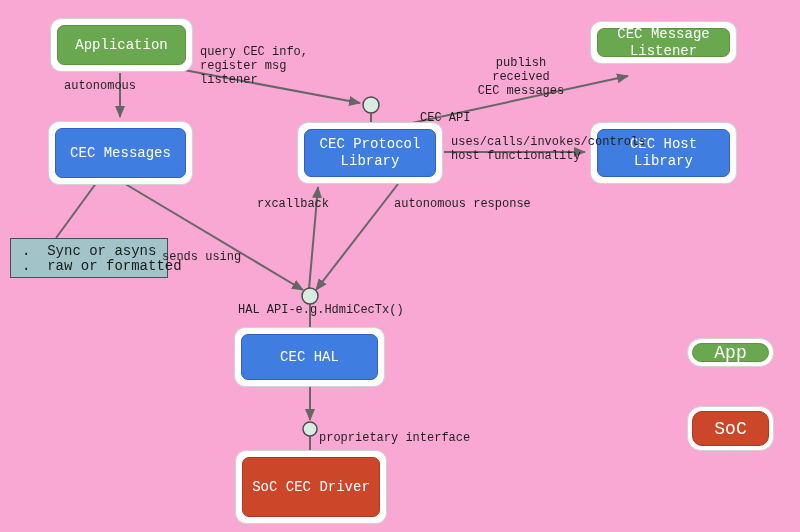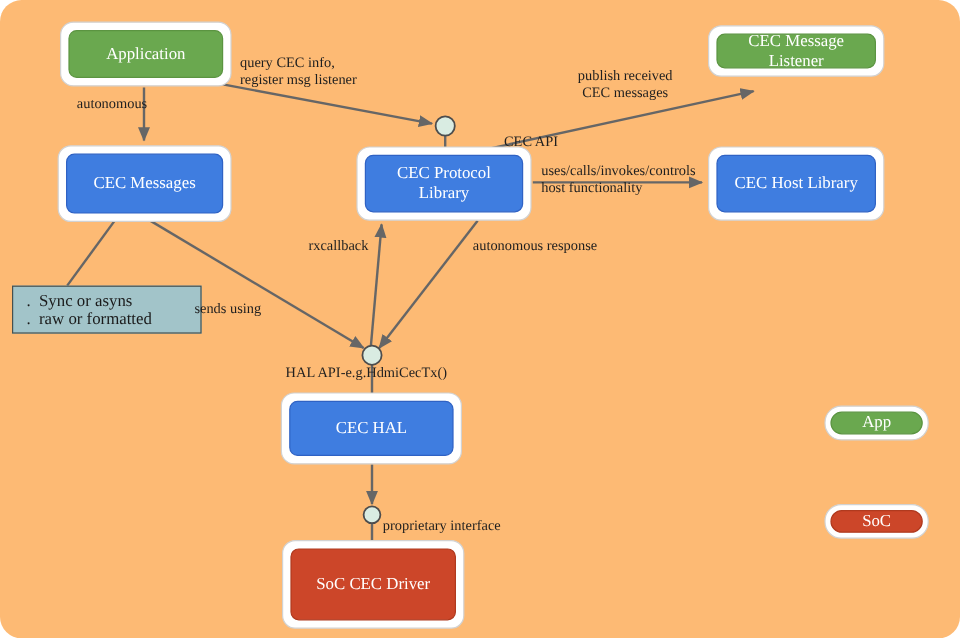--- a/index.html
+++ b/index.html
@@ -1,38 +1,38 @@
 <!DOCTYPE html>
 <html><head>
 <meta charset="utf-8">
 <style>
   html,body { margin:0; padding:0; background:#ffffff; }
   #canvas {
-    position:relative; width:800px; height:532px; background:#fdba74;
-    font-family:Liberation Serif, serif; overflow:hidden;border-radius:18px;
+    position:relative; width:800px; height:532px; background:#f9a8d4;
+    font-family:Liberation Mono, monospace; overflow:hidden;
   }
   #edge-layer { position:absolute; left:0; top:0; }
   .node-outer {
     position:absolute; background:#ffffff; border:1px solid #d2d2d2;
     border-radius:11px; box-sizing:border-box;
   }
   .node-inner {
     position:absolute; left:6px; top:6px; right:6px; bottom:6px;
     border-radius:7px; display:flex; align-items:center; justify-content:center;
     color:#ffffff; font-size:14px; line-height:17px; text-align:center;
     white-space:pre-line; box-sizing:border-box; border:1px solid transparent;
   }
   .legend-outer {
     position:absolute; background:#ffffff; border:1px solid #d2d2d2;
     border-radius:14px; box-sizing:border-box;
   }
   .legend-inner {
     position:absolute; left:4px; top:4px; right:4px; bottom:4px;
     border-radius:10px; display:flex; align-items:center; justify-content:center;
-    color:#ffffff; font-size:14px; box-sizing:border-box; border:1px solid transparent;
+    color:#ffffff; font-size:18px; box-sizing:border-box; border:1px solid transparent;
   }
   .edge-label {
     position:absolute; font-size:12px; color:#1f1f1f; line-height:14px;
     white-space:pre-line;
   }
   .note-box {
     position:absolute; box-sizing:border-box; border:1.5px solid #45504f;
     color:#1a1a1a; font-size:14px; line-height:15px;
     padding:5px 2px 18px 11px; white-space:pre;
   }
@@ -97,16 +97,16 @@
     <div class="edge-label" style="left: 465px; top: 56px; color: rgb(31, 31, 31); width: 112px; text-align: center;">publish received
 CEC messages</div>
     <div class="edge-label" style="left: 451px; top: 135px; color: rgb(31, 31, 31);">uses/calls/invokes/controls
 host functionality</div>
     <div class="edge-label" style="left: 162px; top: 250px; color: rgb(31, 31, 31);">sends using</div>
     <div class="edge-label" style="left: 257px; top: 197px; color: rgb(31, 31, 31);">rxcallback</div>
     <div class="edge-label" style="left: 394px; top: 197px; color: rgb(31, 31, 31);">autonomous response</div>
     <div class="legend-outer" style="left: 687px; top: 338px; width: 87px; height: 29px;">
       <div class="legend-inner" style="background: rgb(106, 168, 79); border-color: rgb(91, 148, 65); color: rgb(255, 255, 255);">App</div>
     </div>
-    <div class="legend-outer" style="left: 687px; top: 420px; width: 87px; height: 29px;">
+    <div class="legend-outer" style="left: 687px; top: 406px; width: 87px; height: 45px;">
       <div class="legend-inner" style="background: rgb(204, 70, 41); border-color: rgb(176, 58, 31); color: rgb(255, 255, 255);">SoC</div>
     </div>
   </div>
 
 </body></html>

